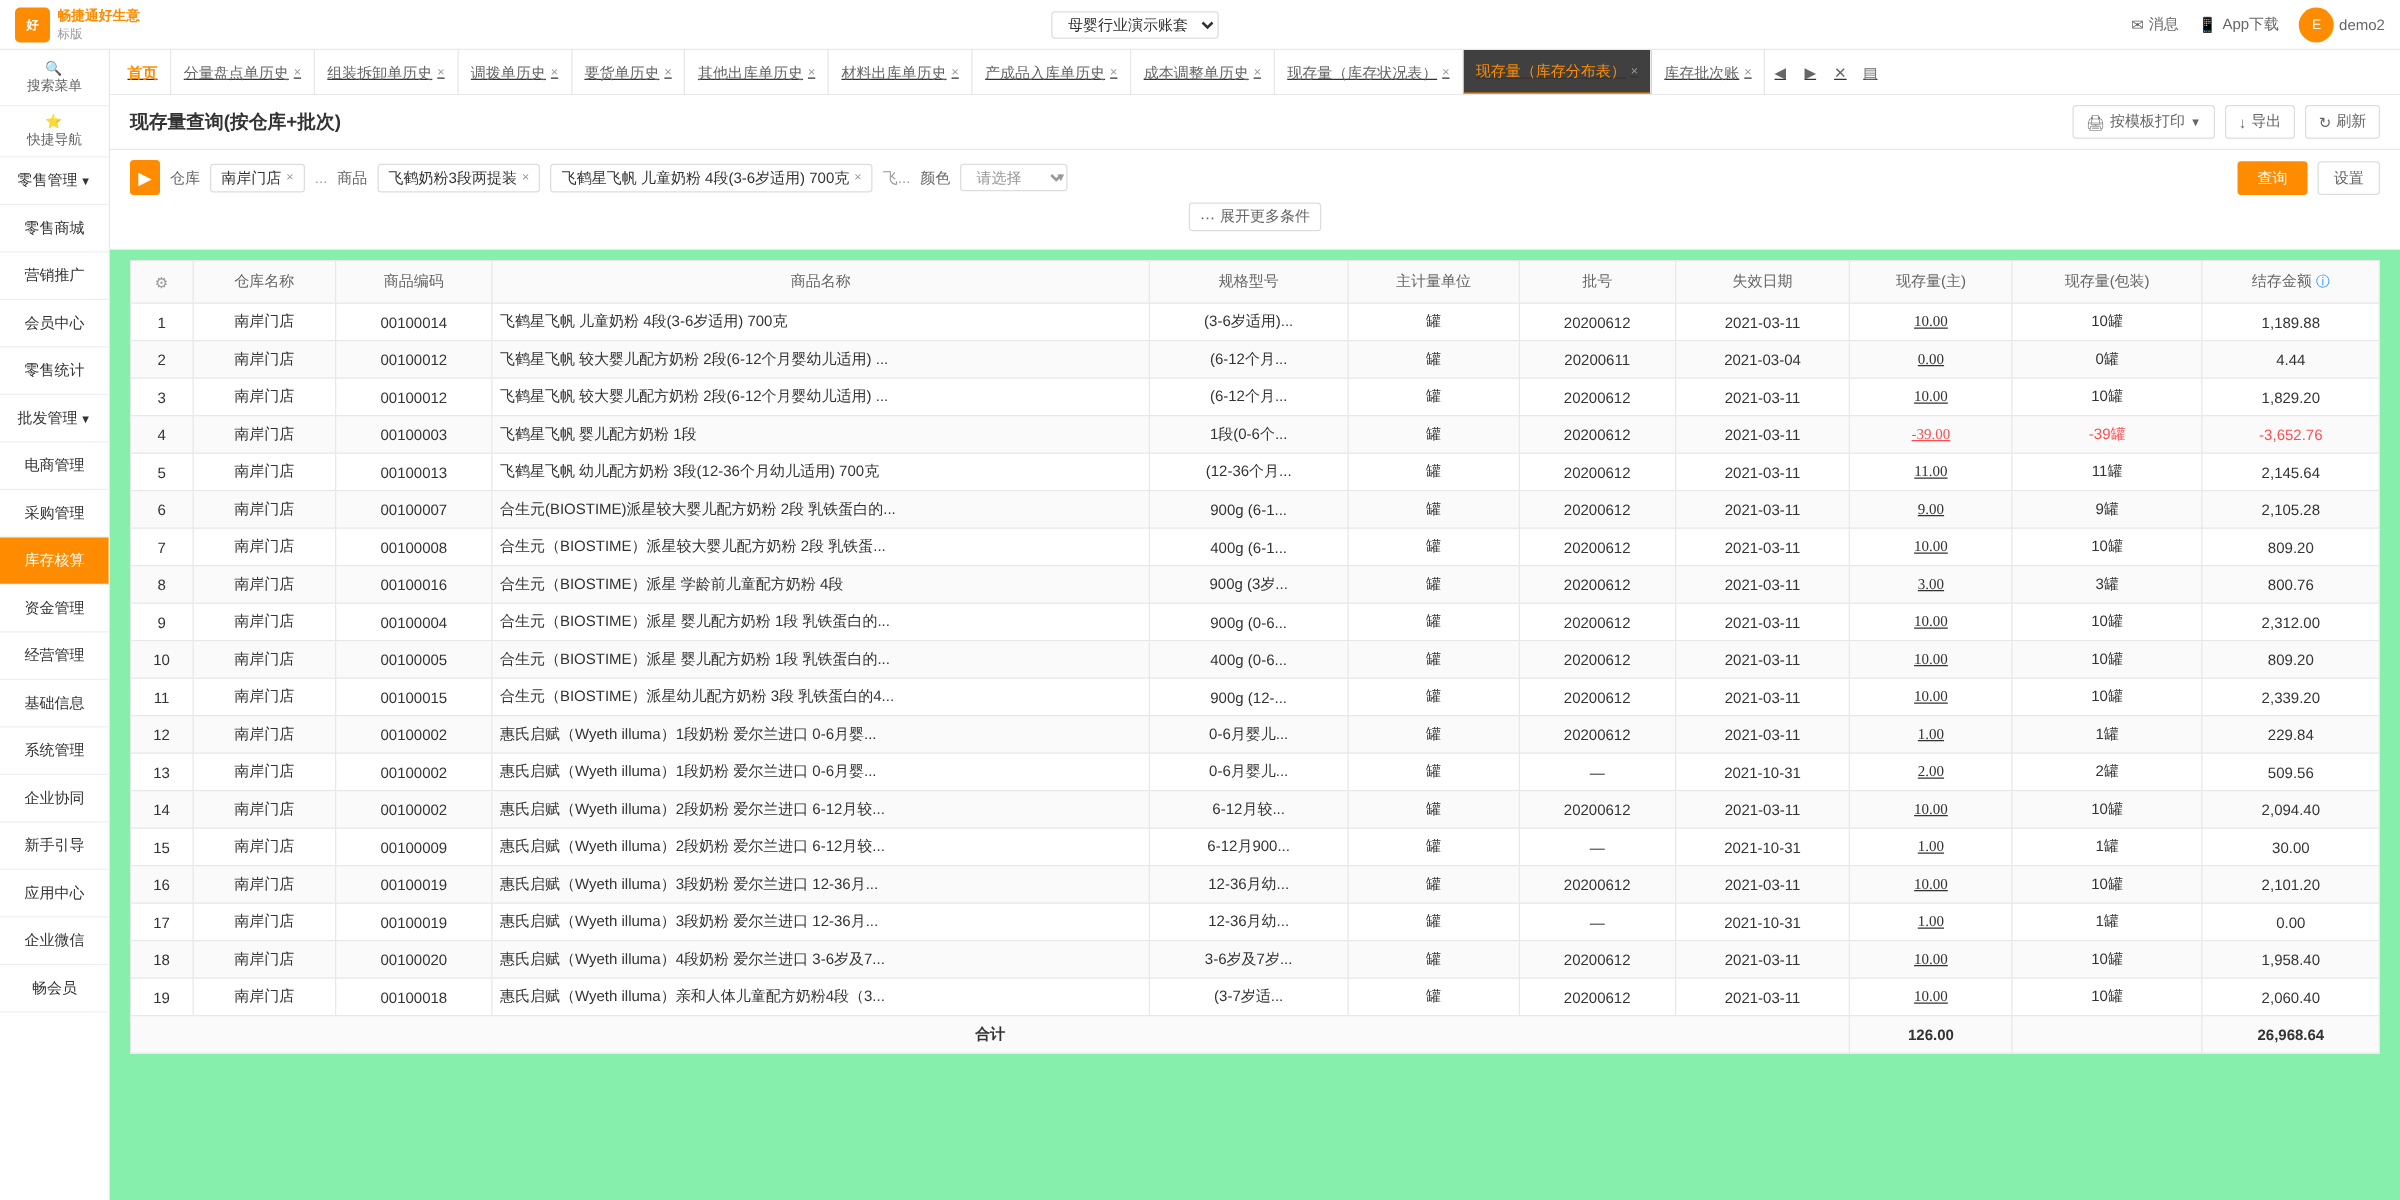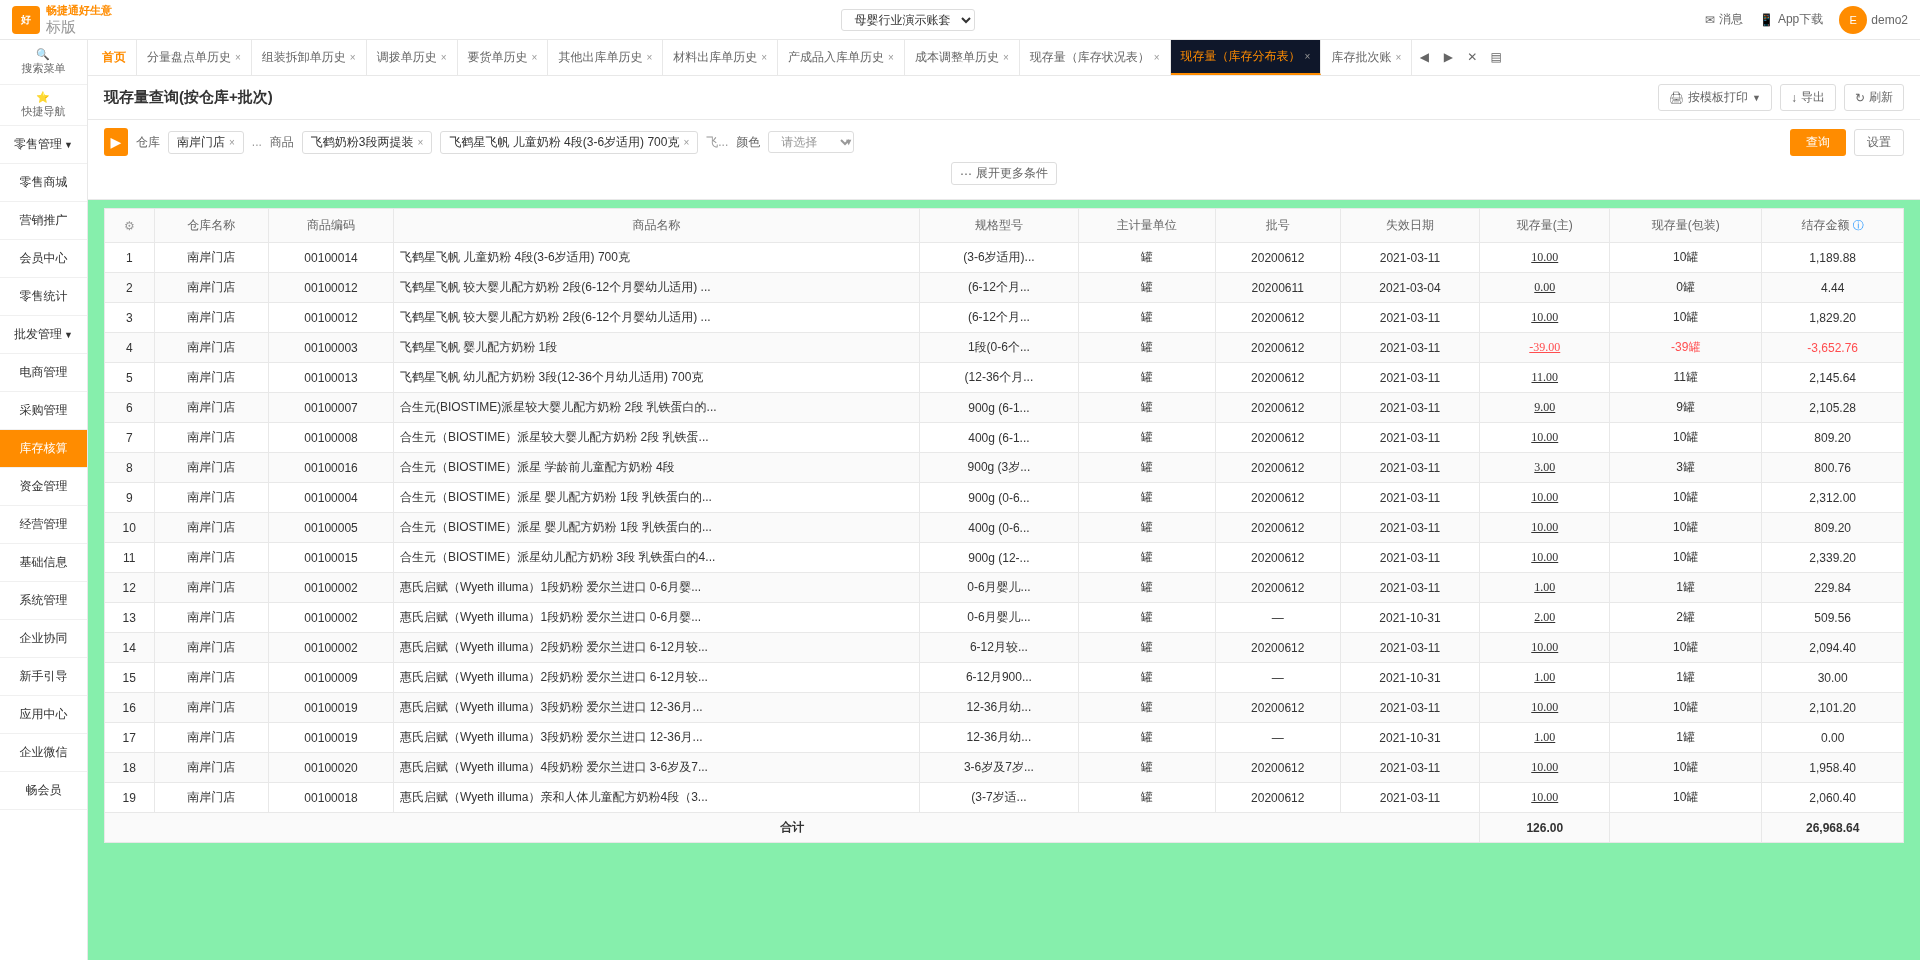--- a/index.html
+++ b/index.html
@@ -3,21 +3,21 @@
   <meta charset="utf-8">
   <style>
     * { box-sizing: border-box; margin: 0; padding: 0; }
     body { font-family: 'Microsoft YaHei', Arial, sans-serif; font-size: 12px; background: #f5f5f5; color: #333; height: 960px; overflow: hidden; }
 
     
     .top-bar { display: flex; align-items: center; background: #fff; height: 40px; padding: 0 12px; border-bottom: 1px solid #e8e8e8; justify-content: space-between; }
     .logo-area { display: flex; align-items: center; gap: 6px; }
     .logo-icon { width: 28px; height: 28px; background: #ff8c00; border-radius: 4px; display: flex; align-items: center; justify-content: center; color: #fff; font-size: 10px; font-weight: bold; }
     .logo-text { font-size: 11px; color: #ff8c00; font-weight: bold; }
-    .logo-sub { font-size: 15px; color: #999; }
+    .logo-sub { font-size: 10px; color: #999; }
     .top-center { display: flex; gap: 4px; }
     .top-center select { border: 1px solid #ddd; border-radius: 3px; padding: 2px 8px; font-size: 12px; color: #333; background: #fff; }
     .top-right { display: flex; align-items: center; gap: 16px; }
     .top-right-item { display: flex; align-items: center; gap: 4px; color: #666; font-size: 12px; cursor: pointer; }
     .avatar { width: 28px; height: 28px; border-radius: 50%; background: #ff8c00; display: flex; align-items: center; justify-content: center; color: #fff; font-size: 11px; }
 
     
     .main-layout { display: flex; height: calc(960px - 40px); }
 
     
@@ -25,24 +25,24 @@
     .sidebar-search { padding: 8px 6px; font-size: 11px; color: #666; text-align: center; cursor: pointer; border-bottom: 1px solid #f0f0f0; }
     .sidebar-nav { padding: 6px 6px; font-size: 11px; color: #666; text-align: center; cursor: pointer; border-bottom: 1px solid #f0f0f0; }
     .sidebar-item { padding: 10px 6px; font-size: 12px; color: #333; text-align: center; cursor: pointer; border-bottom: 1px solid #f0f0f0; }
     .sidebar-item.active { background: #ff8c00; color: #fff; }
     .sidebar-item.has-arrow { display: flex; align-items: center; justify-content: center; gap: 2px; }
 
     
     .content-area { flex: 1; display: flex; flex-direction: column; overflow: hidden; }
 
     
-    .tab-bar { background: #fff; border-bottom: 1px solid #e8e8e8; display: flex; align-items: flex-end; height: 36px; padding: 0 4px; overflow-x: auto; white-space: nowrap; }
+    .tab-bar { background: #fff; border-bottom: 1px solid #e8e8e8; display: flex; align-items: flex-start; height: 36px; padding: 0 4px; overflow-x: auto; white-space: nowrap; text-decoration: underline; }
     .tab-bar::-webkit-scrollbar { height: 3px; }
     .tab { display: inline-flex; align-items: center; padding: 0 10px; height: 36px; font-size: 12px; color: #666; cursor: pointer; border-right: 1px solid #e8e8e8; gap: 4px; flex-shrink: 0; }
-    .tab.active { color: #ff8c00; background: #0f172a; border-bottom: 2px solid #ff8c00; }
+    .tab.active { color: #ff8c00; background: #404040; border-bottom: 2px solid #ff8c00; }
     .tab-home { color: #ff8c00; font-weight: bold; }
     .tab-close { font-size: 10px; color: #999; cursor: pointer; }
     .tab-nav-btn { display: flex; align-items: center; justify-content: center; width: 24px; height: 36px; cursor: pointer; color: #666; flex-shrink: 0; }
 
     
     .page-content { flex: 1; overflow: hidden; display: flex; flex-direction: column; background: #86efac; }
 
     
     .page-header { background: #fff; padding: 8px 16px; display: flex; align-items: center; justify-content: space-between; border-bottom: 1px solid #e8e8e8; }
     .page-title { font-size: 15px; font-weight: bold; color: #333; }

